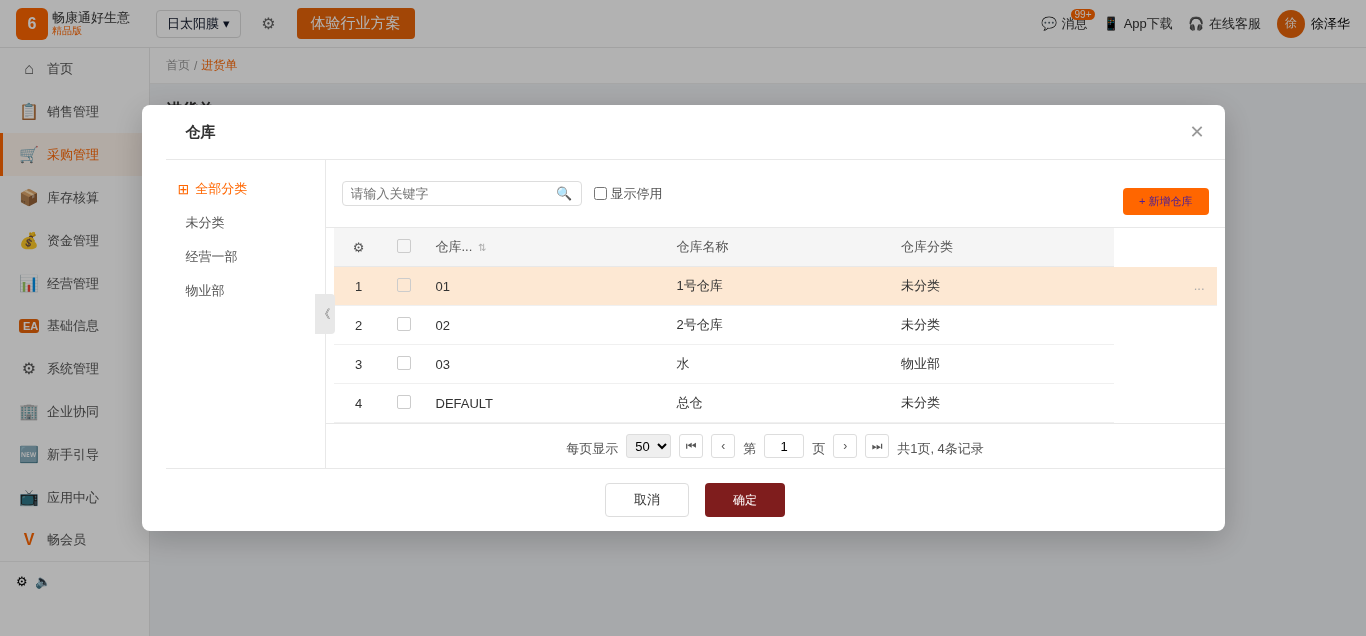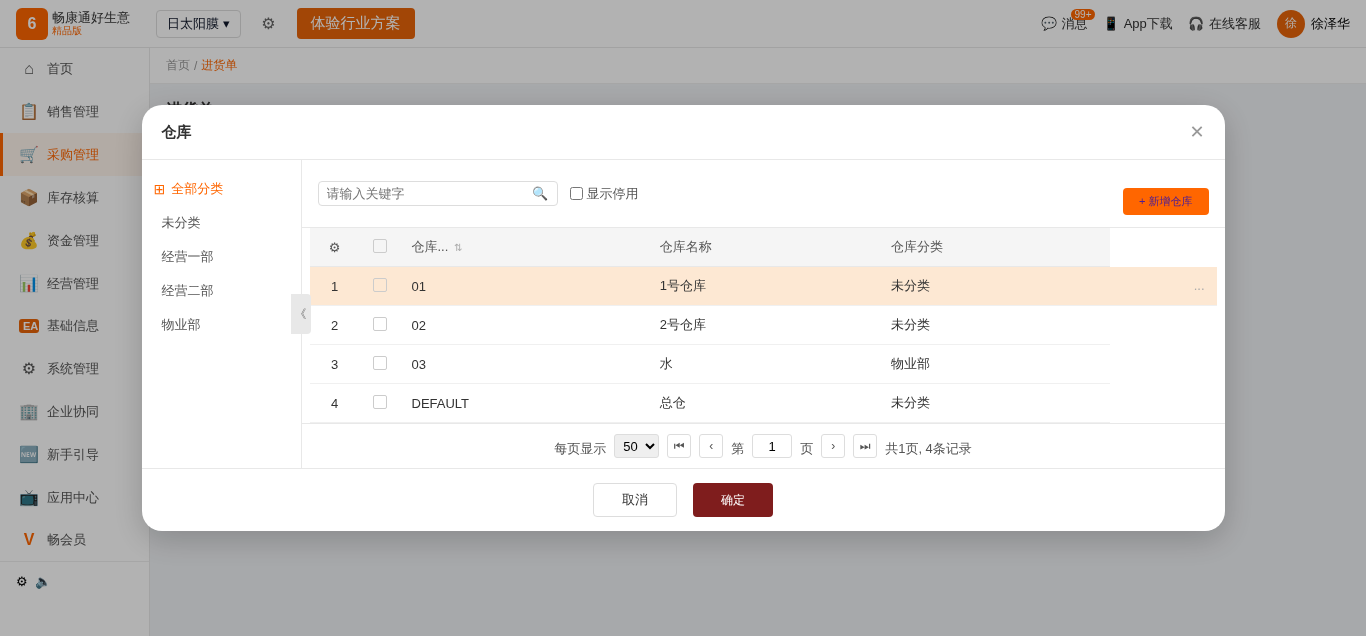--- a/index.html
+++ b/index.html
@@ -33,21 +33,21 @@
     .main { flex: 1; background: #f0f2f5; overflow: hidden; position: relative; }
     .breadcrumb { height: 36px; background: #fff; display: flex; align-items: center; padding: 0 16px; gap: 4px; font-size: 12px; color: #999; border-bottom: 1px solid #eee; }
     .breadcrumb .active { color: #f60; }
     .main-content { padding: 16px; }
     .page-title { font-size: 16px; font-weight: bold; color: #333; margin-bottom: 12px; }
 
     
     .overlay { position: fixed; top: 0; left: 0; width: 1366px; height: 636px; background: rgba(0,0,0,0.3); z-index: 100; display: flex; align-items: center; justify-content: center; }
 
     
-    .modal { background: #fff; border-radius: 20px; width: 1083px; max-height: 560px; display: flex; flex-direction: column; box-shadow: 0 8px 32px rgba(0,0,0,0.2); }
+    .modal { background: #fff; border-radius: 8px; width: 1083px; max-height: 560px; display: flex; flex-direction: column; box-shadow: 0 8px 32px rgba(0,0,0,0.2); padding-left: 24px; }
     .modal-header { display: flex; align-items: center; justify-content: space-between; padding: 16px 20px; border-bottom: 1px solid #e8e8e8; }
     .modal-title { font-size: 15px; font-weight: bold; color: #333; }
     .modal-close { cursor: pointer; color: #999; font-size: 18px; }
     .modal-body { display: flex; flex: 1; overflow: hidden; }
 
     
     .cat-sidebar { width: 160px; border-right: 1px solid #e8e8e8; padding: 12px 0; flex-shrink: 0; position: relative; }
     .cat-header { display: flex; align-items: center; gap: 6px; padding: 8px 12px; color: #f60; font-size: 13px; cursor: pointer; }
     .cat-header .grid-icon { font-size: 14px; }
     .cat-item { padding: 8px 20px; font-size: 13px; color: #555; cursor: pointer; }
@@ -213,21 +213,20 @@
 
     <div class="modal-body">
 
       <div class="cat-sidebar">
         <div class="cat-header">
           <span class="grid-icon">⊞</span>
           <span>全部分类</span>
         </div>
         <div class="cat-item">未分类</div>
         <div class="cat-item">经营一部</div>
-        <div class="cat-item">经营二部</div>
         <div class="cat-item">物业部</div>
         <div class="cat-collapse">《</div>
       </div>
 
       <div class="table-area">
 
         <div class="table-toolbar">
           <div class="search-box">
             <input type="text" placeholder="请输入关键字" style="">
             <span class="search-icon">🔍</span>

